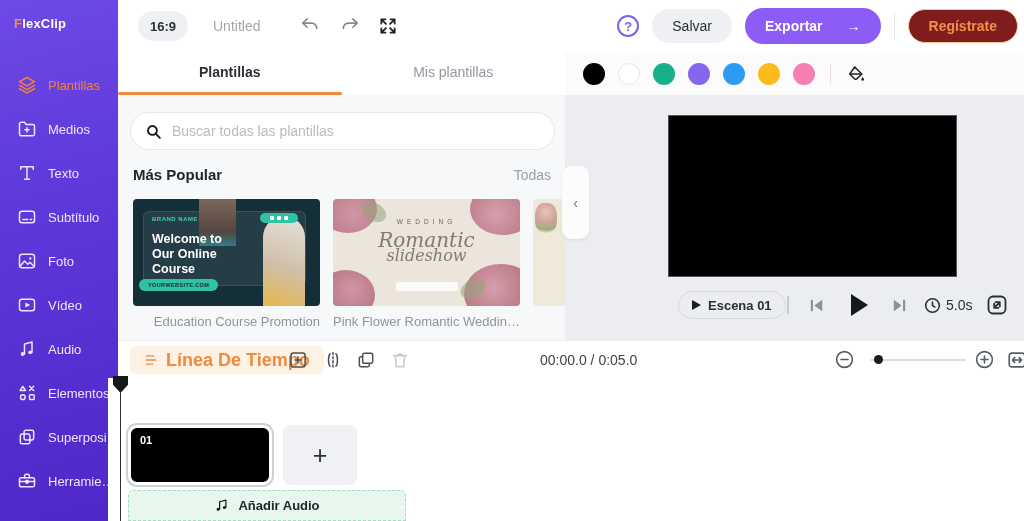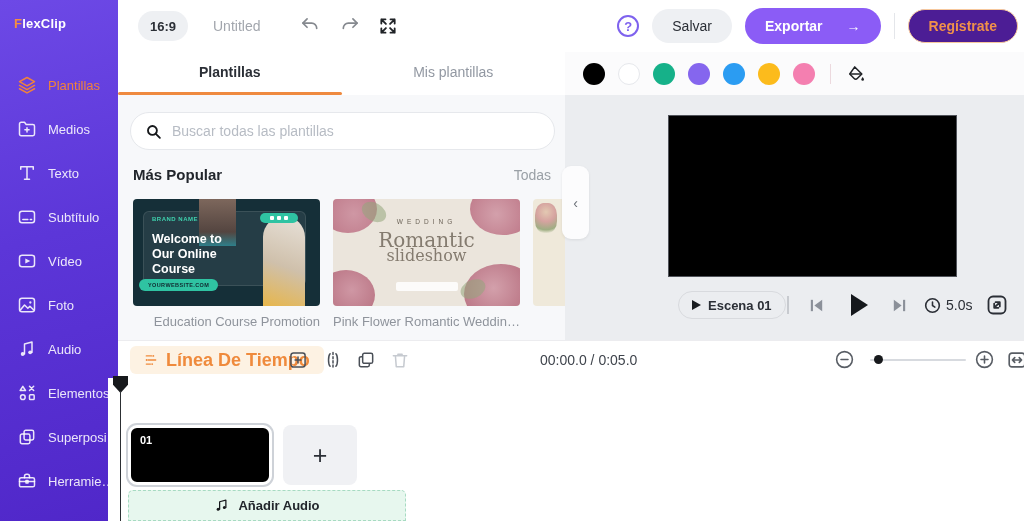--- a/index.html
+++ b/index.html
@@ -27,21 +27,21 @@
   .tb-icon { position:absolute; top:16px; width:20px; height:20px; color:#85898f; cursor:pointer; }
   .tb-icon.dark { color:#202327; }
   .tb-right { position:absolute; right:6px; top:0; height:52px; display:flex; align-items:center; gap:13px; }
   .help-btn { width:22px; height:22px; border-radius:50%; border:2px solid #7e62ee; color:#7e62ee;
     font-size:13px; font-weight:700; display:flex; align-items:center; justify-content:center; cursor:pointer; }
   .btn { height:34px; border-radius:17px; display:flex; align-items:center; justify-content:center;
     font-size:14px; padding:0 20px; cursor:pointer; white-space:nowrap; }
   .btn.save { background:#eef0f3; color:#2b2f36; }
   .btn.export { background:#8b5cf6; color:#fff; font-weight:700; height:36px; border-radius:18px; gap:24px; }
   .tb-divider { width:1px; height:26px; background:#e4e6ea; }
-  .btn.register { background:#4c1d95; border:1px solid #f6c89d; color:#f0914a; font-weight:600; }
+  .btn.register { background:#7f1d1d; border:1px solid #f6c89d; color:#f0914a; font-weight:600; }
 
   
   .tabbar { position:absolute; left:118px; top:52px; width:447px; height:43px; background:#fff; display:flex; }
   .tab { width:50%; text-align:center; line-height:41px; font-size:14px; color:#9298a2; cursor:pointer; position:relative; }
   .tab.active { color:#2b2f36; font-weight:700; }
   .tab.active::after { content:""; position:absolute; left:0; right:0; bottom:0; height:3px; background:#ef8a3f; border-radius:2px; }
 
   
   .colorbar { position:absolute; left:565px; top:52px; right:0; height:43px; background:#fbfbfc;
     display:flex; align-items:center; gap:13px; padding-left:18px; }
@@ -92,21 +92,21 @@
   .rose.r3 { width:58px; height:50px; left:-16px; bottom:-14px;
     background:radial-gradient(circle at 60% 40%, #cf97a4 0%, #bd7a89 55%, rgba(194,128,143,0) 72%); }
   .rose.r4 { width:74px; height:60px; right:-18px; bottom:-18px;
     background:radial-gradient(circle at 40% 40%, #d3a0ab 0%, #bd7a89 55%, rgba(194,128,143,0) 72%); }
   .leaf { position:absolute; width:26px; height:18px; border-radius:50%; background:rgba(148,165,124,.55); }
   .leaf.l1 { left:28px; top:4px; transform:rotate(30deg); }
   .leaf.l2 { right:34px; bottom:8px; transform:rotate(-25deg); }
   .wed-kicker { position:absolute; left:0; right:0; top:19px; text-align:center;
     font-size:6.5px; letter-spacing:4px; color:#6d6459; }
   .wed-script { position:absolute; left:0; right:0; top:31px; text-align:center;
-    font-family:"DejaVu Serif", serif; color:#847b6f; font-size:20px; line-height:1.0; }
+    font-family:"DejaVu Serif", serif; font-style:italic; color:#847b6f; font-size:20px; line-height:1.0; }
   .wed-script .s2 { font-size:16px; display:block; margin-top:-2px; }
   .wed-pill { position:absolute; left:50%; transform:translateX(-50%); bottom:15px; width:62px; height:9px;
     background:rgba(255,255,255,.85); border-radius:2px; }
 
   
   .thumb.sliver { background:#efe9da; }
   .sl-flower { position:absolute; left:2px; top:4px; width:22px; height:30px; border-radius:40%;
     background:radial-gradient(circle at 50% 30%, #e3c9b2 0%, #d6a3a0 40%, #9fae83 75%, rgba(159,174,131,0) 90%); }
   .sl-script { position:absolute; left:4px; top:52px; font-family:"DejaVu Serif",serif; font-style:italic;
     color:#9a9288; font-size:10px; }
@@ -200,36 +200,36 @@
       <span class="sicon">
           <svg viewBox="0 0 24 24" fill="none" stroke="currentColor" stroke-width="1.8" stroke-linecap="round">
             <rect x="3" y="5" width="18" height="14" rx="3"></rect>
             <path d="M7 15h6M16 15h1.5"></path>
           </svg>
         </span>
       <span class="slabel">Subtítulo</span>
     </div>
     <div class="side-item">
       <span class="sicon">
-          <svg viewBox="0 0 24 24" fill="none" stroke="currentColor" stroke-width="1.8" stroke-linejoin="round">
-            <rect x="3" y="5" width="18" height="14" rx="3"></rect>
-            <path d="M10 9l6 3-6 3z" fill="currentColor" stroke="none"></path>
-          </svg>
-        </span>
-      <span class="slabel">Vídeo</span>
-    </div>
-    <div class="side-item">
-      <span class="sicon">
           <svg viewBox="0 0 24 24" fill="none" stroke="currentColor" stroke-width="1.8" stroke-linecap="round" stroke-linejoin="round">
             <rect x="3" y="4" width="18" height="16" rx="3"></rect>
             <circle cx="16" cy="9" r="1.4" fill="currentColor" stroke="none"></circle>
             <path d="M4.5 17.5l4.5-5.5 4 4 2.5-2.5 4 4"></path>
           </svg>
         </span>
       <span class="slabel">Foto</span>
+    </div>
+    <div class="side-item">
+      <span class="sicon">
+          <svg viewBox="0 0 24 24" fill="none" stroke="currentColor" stroke-width="1.8" stroke-linejoin="round">
+            <rect x="3" y="5" width="18" height="14" rx="3"></rect>
+            <path d="M10 9l6 3-6 3z" fill="currentColor" stroke="none"></path>
+          </svg>
+        </span>
+      <span class="slabel">Vídeo</span>
     </div>
     <div class="side-item">
       <span class="sicon">
           <svg viewBox="0 0 24 24" fill="none" stroke="currentColor" stroke-width="1.8" stroke-linecap="round" stroke-linejoin="round">
             <path d="M9 18V6l9-2.5V16"></path>
             <circle cx="6.8" cy="18" r="2.3" fill="currentColor" stroke="none"></circle>
             <circle cx="15.8" cy="16" r="2.3" fill="currentColor" stroke="none"></circle>
           </svg>
         </span>
       <span class="slabel">Audio</span>

